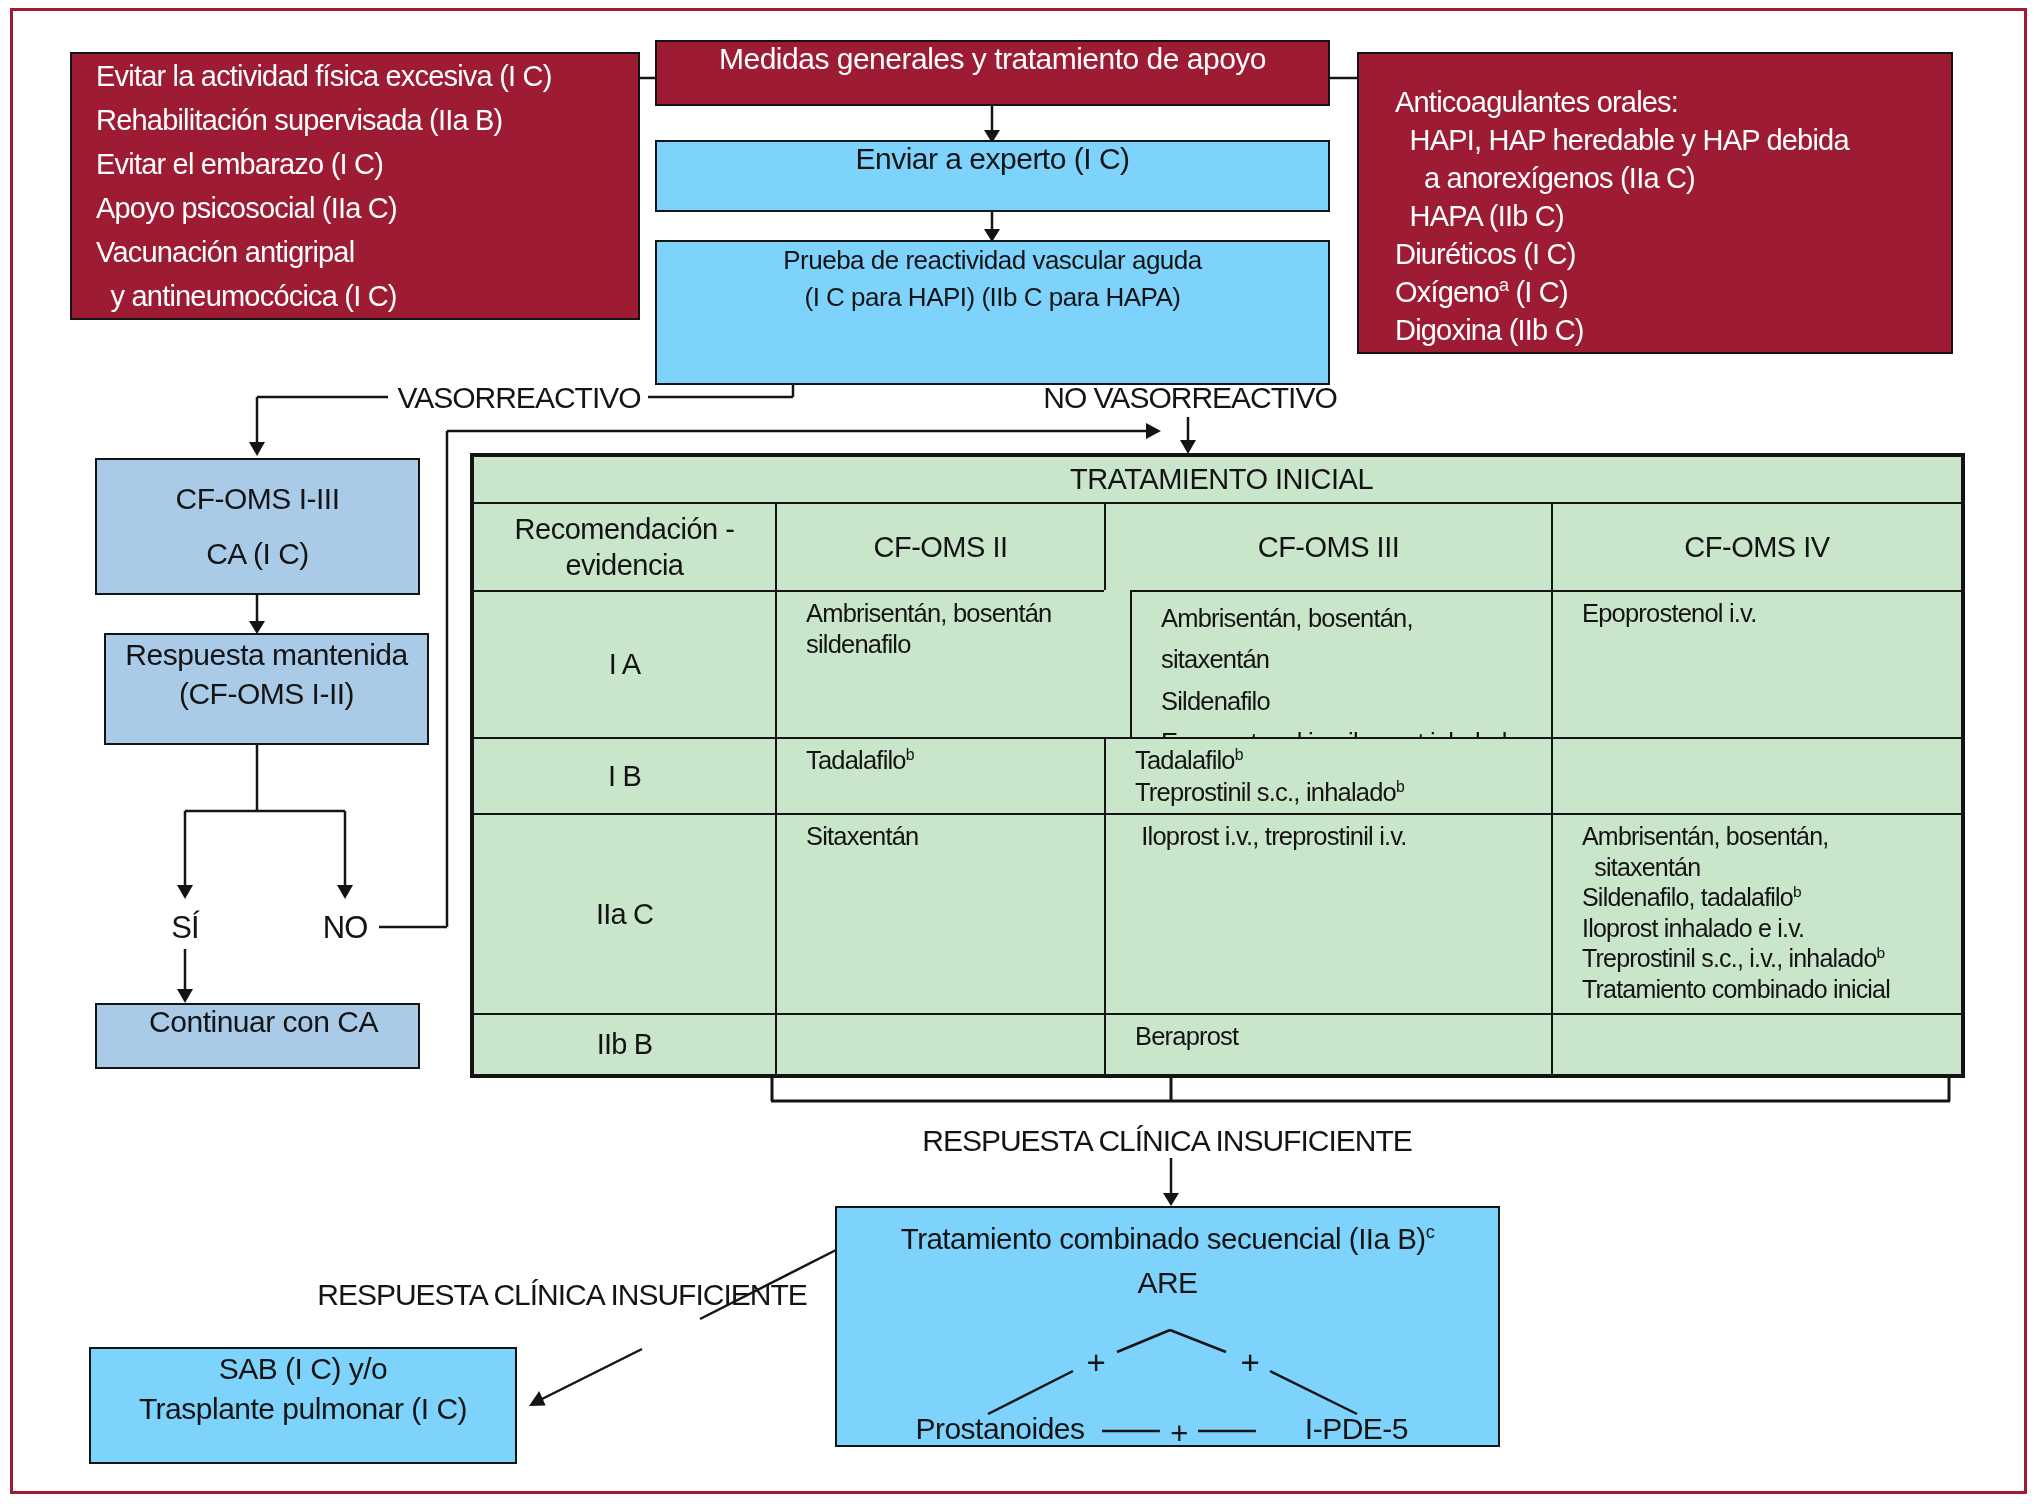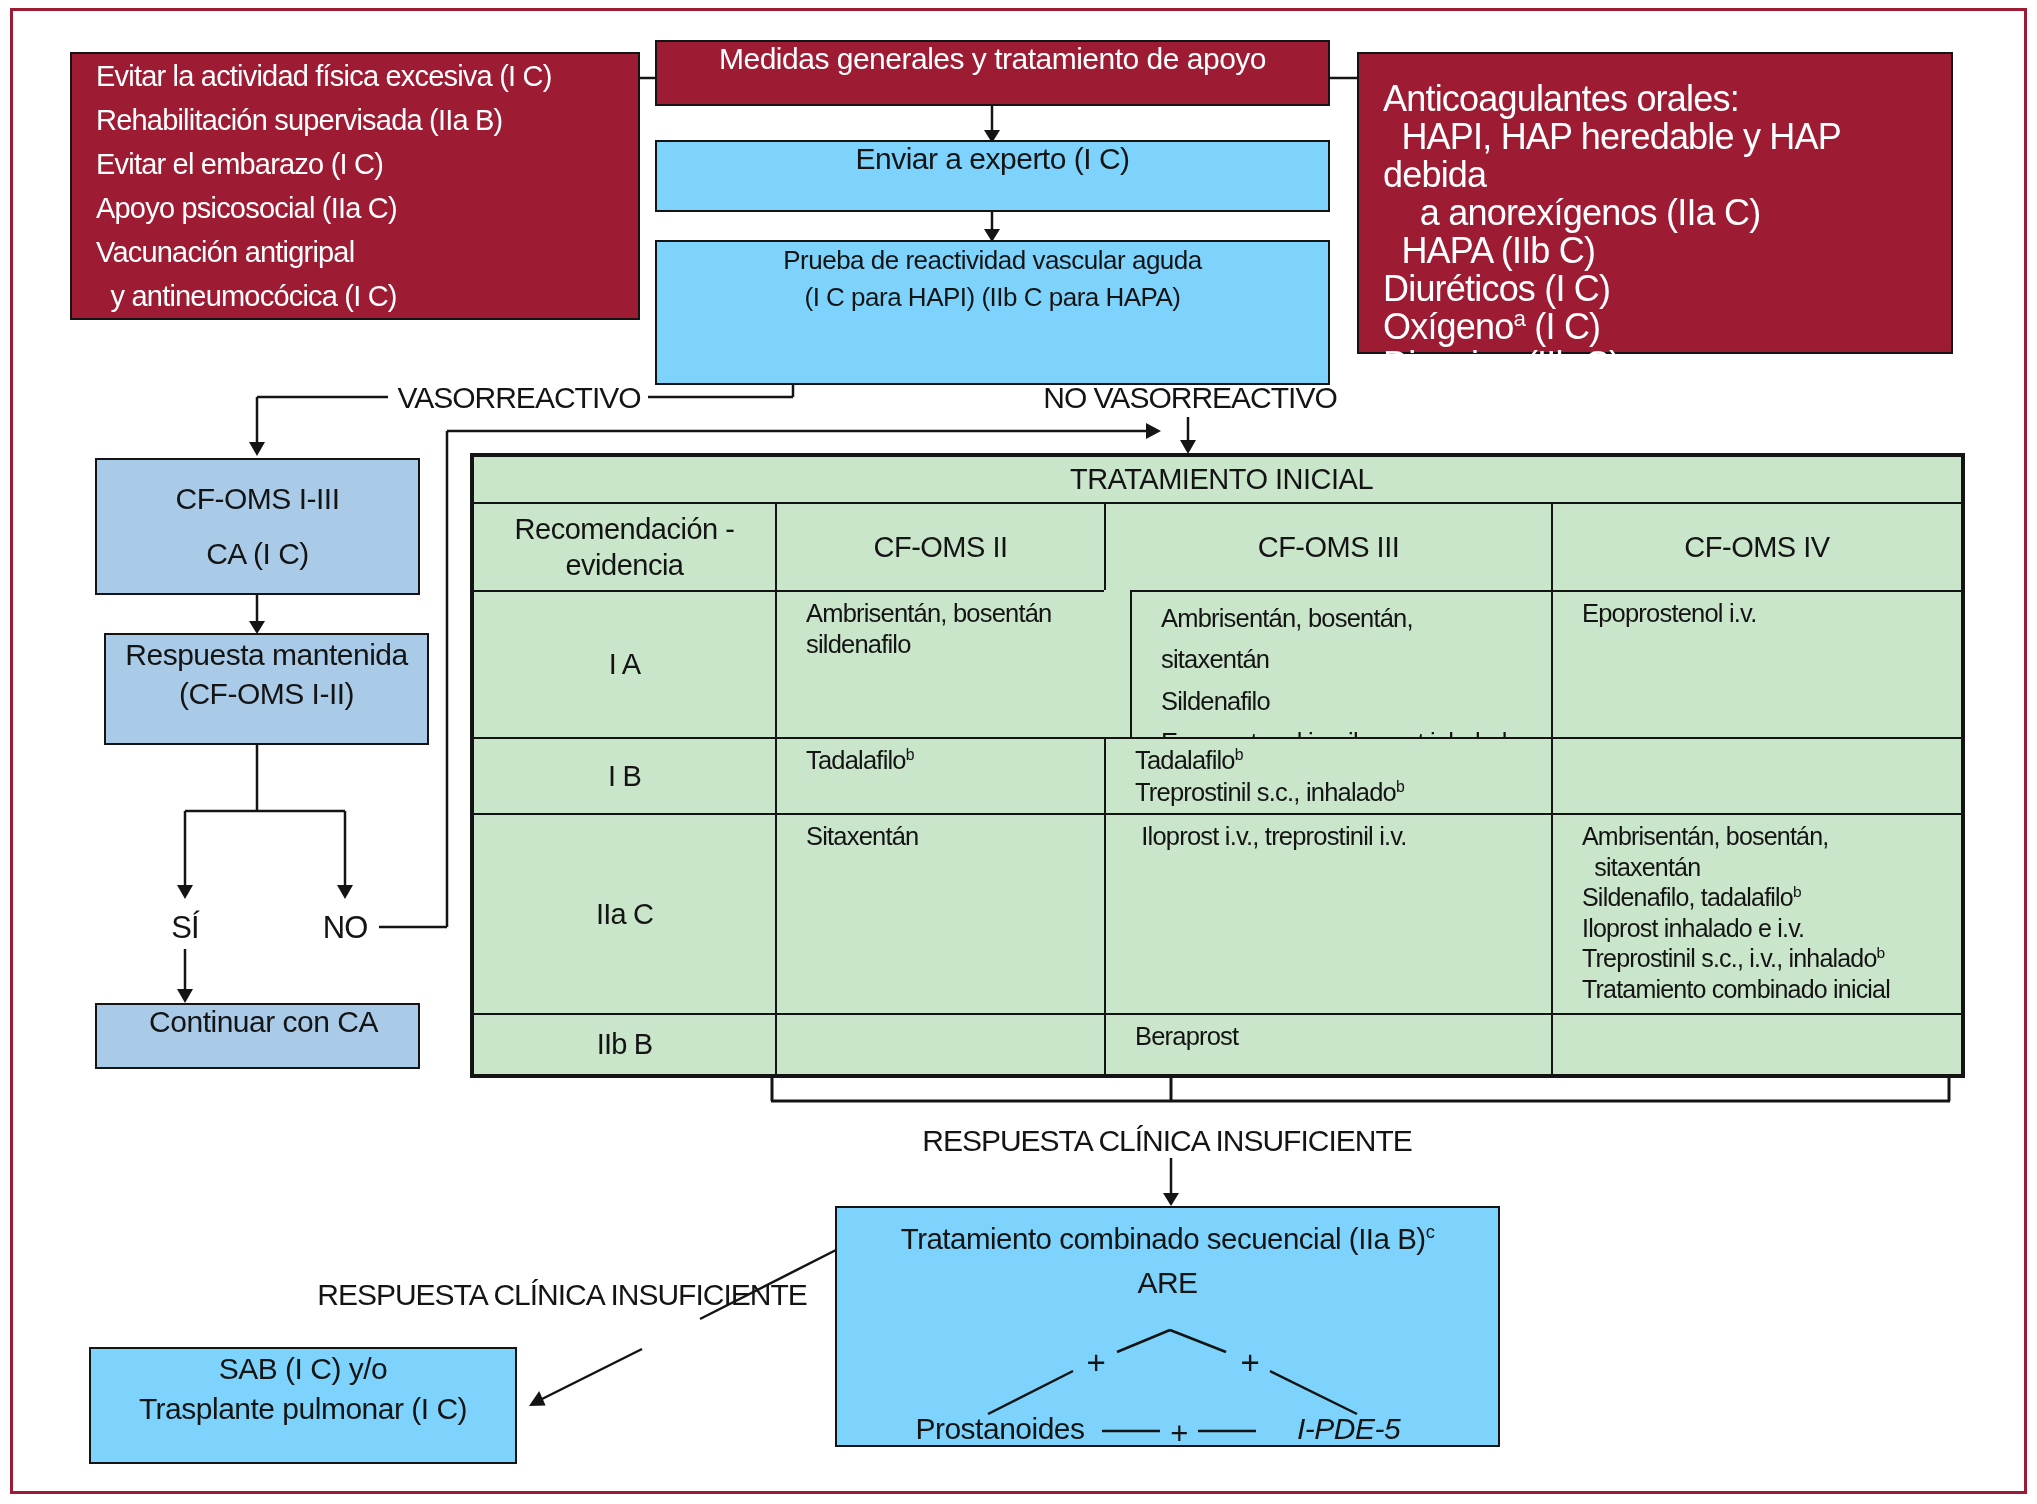--- a/index.html
+++ b/index.html
@@ -86,21 +86,21 @@
   </svg>
 
   <div class="abs box maroon" style="left:70px;top:52px;width:570px;height:268px;padding-left:24px;font-size:29px;line-height:44px;letter-spacing:-0.8px;">
     <div class="lines">Evitar la actividad física excesiva (I C)<br>Rehabilitación supervisada (IIa B)<br>Evitar el embarazo (I C)<br>Apoyo psicosocial (IIa C)<br>Vacunación antigripal<br>&nbsp;&nbsp;y antineumocócica (I C)</div>
   </div>
 
   <div class="abs box maroon center" style="left:655px;top:40px;width:675px;height:66px;font-size:30px;">
     <div>Medidas generales y tratamiento de apoyo</div>
   </div>
 
-  <div class="abs box maroon" style="left:1357px;top:52px;width:596px;height:302px;padding-left:24px;font-size:36px;line-height:38px;letter-spacing:-0.8px;justify-content:flex-start;padding-top:26px;">
+  <div class="abs box maroon" style="left:1357px;top:52px;width:596px;height:302px;padding-left:36px;font-size:29px;line-height:38px;letter-spacing:-0.8px;justify-content:center;padding-top:26px;">
     <div class="lines">Anticoagulantes orales:<br>&nbsp;&nbsp;HAPI, HAP heredable y HAP debida<br>&nbsp;&nbsp;&nbsp;&nbsp;a anorexígenos (IIa C)<br>&nbsp;&nbsp;HAPA (IIb C)<br>Diuréticos (I C)<br>Oxígeno<sup>a</sup> (I C)<br>Digoxina (IIb C)</div>
   </div>
 
   <div class="abs box orange center" style="left:655px;top:140px;width:675px;height:72px;font-size:30px;">
     <div>Enviar a experto (I C)</div>
   </div>
 
   <div class="abs box orange center" style="left:655px;top:240px;width:675px;height:145px;font-size:26px;line-height:37px;">
     <div class="lines">Prueba de reactividad vascular aguda<br>(I C para HAPI) (IIb C para HAPA)</div>
   </div>
@@ -170,20 +170,20 @@
       <line x1="1270" y1="1371" x2="1357" y2="1414"></line>
       <line x1="1102" y1="1431" x2="1160" y2="1431"></line>
       <line x1="1198" y1="1431" x2="1256" y2="1431"></line>
     </g>
   </svg>
 
   <div class="abs" style="left:1080px;top:1344px;width:32px;text-align:center;font-size:33px;">+</div>
   <div class="abs" style="left:1234px;top:1344px;width:32px;text-align:center;font-size:33px;">+</div>
   <div class="abs" style="left:1163px;top:1416px;width:32px;text-align:center;font-size:31px;">+</div>
   <div class="abs" style="left:905px;top:1412px;width:190px;text-align:center;font-size:30px;">Prostanoides</div>
-  <div class="abs" style="left:1297px;top:1412px;width:140px;text-align:left;font-size:30px;font-style:italic;">I-PDE-5</div>
+  <div class="abs" style="left:1268px;top:1412px;width:140px;text-align:right;font-size:30px;">I-PDE-5</div>
 
   <div class="abs flowlabel" style="left:312px;top:1278px;width:500px;">RESPUESTA CLÍNICA INSUFICIENTE</div>
 
   <div class="abs box orange center" style="left:89px;top:1347px;width:428px;height:117px;font-size:30px;line-height:40px;">
     <div class="lines">SAB (I C) y/o<br>Trasplante pulmonar (I C)</div>
   </div>
 </div>
 
 </body></html>

